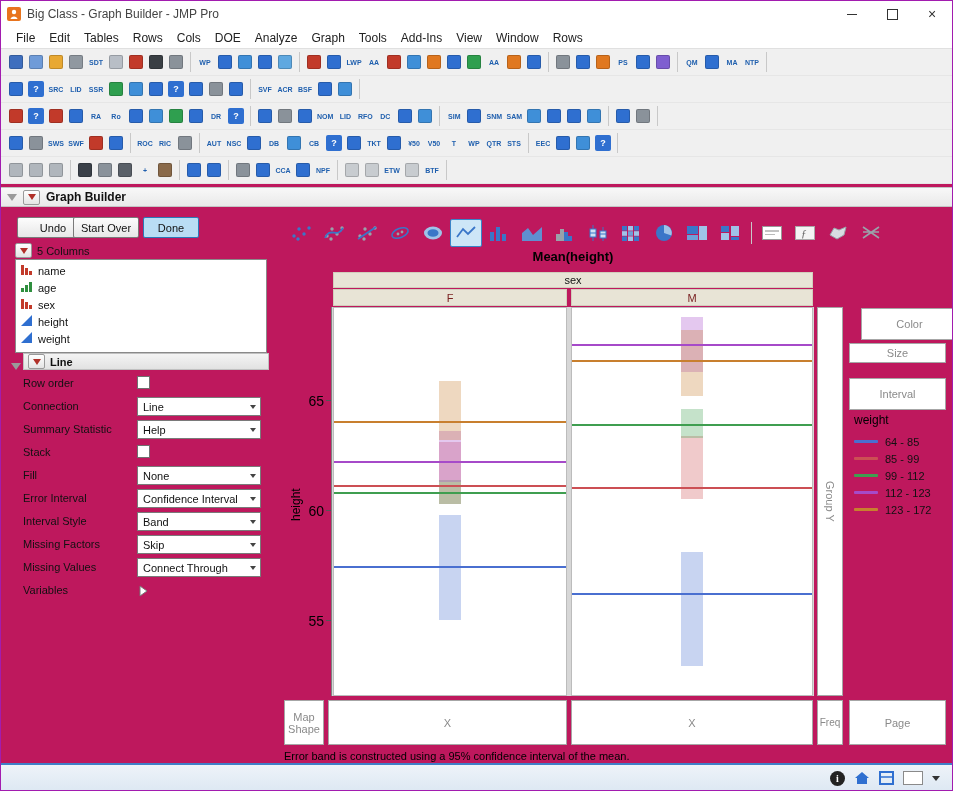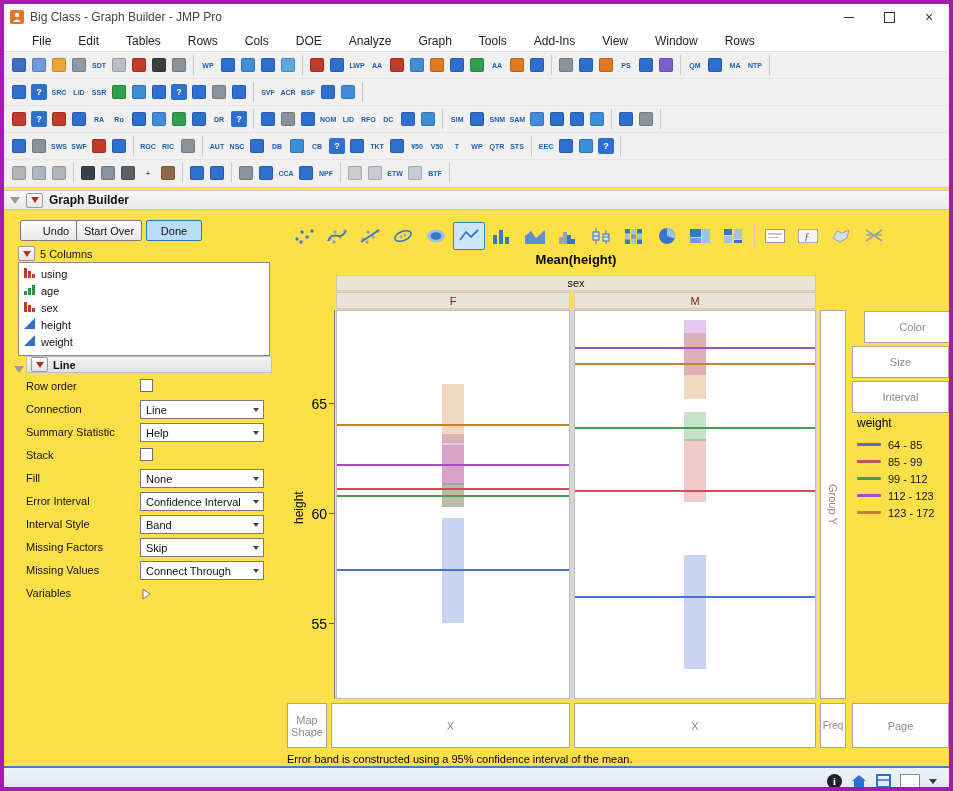--- a/index.html
+++ b/index.html
@@ -1,28 +1,28 @@
 <!DOCTYPE html>
 <html><head>
 <meta charset="utf-8">
 <style>
   html,body{margin:0;padding:0;background:#c8d4e0;}
-  .window{position:relative;width:953px;height:791px;background:#fde047;
-    font-family:"Liberation Sans",sans-serif;border:4px solid #a21caf;box-sizing:border-box;overflow:hidden;}
+  .window{position:relative;width:953px;height:791px;background:#be185d;
+    font-family:"Liberation Sans",sans-serif;border:1px solid #a21caf;box-sizing:border-box;overflow:hidden;}
   .abs{position:absolute;}
   
   .titlebar{position:absolute;left:0;top:0;width:100%;height:26px;background:#fff;display:flex;align-items:center;padding:0 0 0 6px;box-sizing:border-box;}
   .title-text{font-size:12px;color:#444;margin-left:6px;flex:1;white-space:nowrap;overflow:hidden;}
   .wincontrols{display:flex;height:26px;}
   .wc{width:40px;height:26px;display:flex;align-items:center;justify-content:center;color:#333;font-size:14px;cursor:default;}
   .min-glyph{display:inline-block;width:10px;height:1px;background:#333;}
   .max-glyph{display:inline-block;width:9px;height:9px;border:1px solid #333;}
   
   .menubar{position:absolute;left:0;top:26px;width:100%;height:21px;display:flex;align-items:center;padding-left:8px;box-sizing:border-box;background:#fff;}
-  .menu-item{font-size:12px;color:#222;padding:0 7px;margin-left:13px;}
+  .menu-item{font-size:12px;color:#222;padding:0 7px;}
   
   .toolbars{position:absolute;left:0;top:47px;width:100%;height:135px;background:#f0f0f0;border-top:1px solid #e0e0e0;box-sizing:border-box;}
   .tb-row{height:27px;display:flex;align-items:center;padding-left:5px;border-bottom:1px solid #e6e6e6;box-sizing:border-box;}
   .tb-ico{width:14px;height:14px;margin:0 3px;border-radius:2px;box-shadow:inset 0 0 0 1px rgba(0,0,0,.18);}
   .tb-txt{min-width:16px;height:16px;margin:0 2px;display:inline-flex;align-items:center;justify-content:center;
     font-size:7px;font-weight:bold;color:#1f5fae;letter-spacing:0;}
   .tb-help{background:#2f6fd0;color:#fff;width:14px;border-radius:2px;font-size:9px;}
   .tb-sep{width:1px;height:20px;background:#c8c8c8;margin:0 4px;}
   
   .gb-header{position:absolute;left:0;top:186px;width:100%;height:20px;background:linear-gradient(#f8f8f8,#e9e9e9);
@@ -308,21 +308,21 @@
       </span>
     <span>5 Columns</span>
   </div>
   <div class="listbox" id="colslist">
       <div class="col-item">
         <span><svg width="13" height="13" viewBox="0 0 13 13">
             <rect x="1" y="2" width="3" height="10" fill="#c23a2a"></rect>
             <rect x="5" y="5" width="3" height="7" fill="#c23a2a"></rect>
             <rect x="9" y="8" width="3" height="4" fill="#c23a2a"></rect>
           </svg></span>
-        <span>using</span>
+        <span>name</span>
       </div>
       <div class="col-item">
         <span><svg width="13" height="13" viewBox="0 0 13 13">
             <rect x="1" y="8" width="3" height="4" fill="#2f8f3f"></rect>
             <rect x="5" y="5" width="3" height="7" fill="#2f8f3f"></rect>
             <rect x="9" y="2" width="3" height="10" fill="#2f8f3f"></rect>
           </svg></span>
         <span>age</span>
       </div>
       <div class="col-item">
@@ -579,21 +579,21 @@
       <div class="abs" style="left: 333px; top: 490.705px; width: 232px; height: 2px; background: rgb(63, 158, 80);"></div>
       <div class="abs" style="left: 571px; top: 422.54px; width: 240px; height: 2px; background: rgb(63, 158, 80);"></div>
       <div class="abs" style="left: 333px; top: 459.92px; width: 232px; height: 2px; background: rgb(166, 74, 201);"></div>
       <div class="abs" style="left: 571px; top: 343.381px; width: 240px; height: 2px; background: rgb(166, 74, 201);"></div>
       <div class="abs" style="left: 333px; top: 420.341px; width: 232px; height: 2px; background: rgb(200, 127, 46);"></div>
       <div class="abs" style="left: 571px; top: 358.773px; width: 240px; height: 2px; background: rgb(200, 127, 46);"></div>
     </div>
 
   <div class="dropzone dz-groupy" style="left:816px;top:306px;width:26px;height:389px;">Group Y</div>
   <div class="dropzone" style="left:848px;top:307px;width:97px;height:32px;margin-left:12px;">Color</div>
-  <div class="dropzone" style="left:848px;top:342px;width:97px;height:32px;">Size</div>
+  <div class="dropzone" style="left:848px;top:342px;width:97px;height:20px;">Size</div>
   <div class="dropzone" style="left:848px;top:377px;width:97px;height:32px;">Interval</div>
 
   <div class="legend-title">weight</div>
   <div class="legend-entries" id="legend-entries">
       <div class="legend-row">
         <span class="legend-swatch" style="background: rgb(74, 111, 208);"></span>
         <span class="legend-text">64 - 85</span>
       </div>
       <div class="legend-row">
         <span class="legend-swatch" style="background: rgb(204, 79, 84);"></span>

